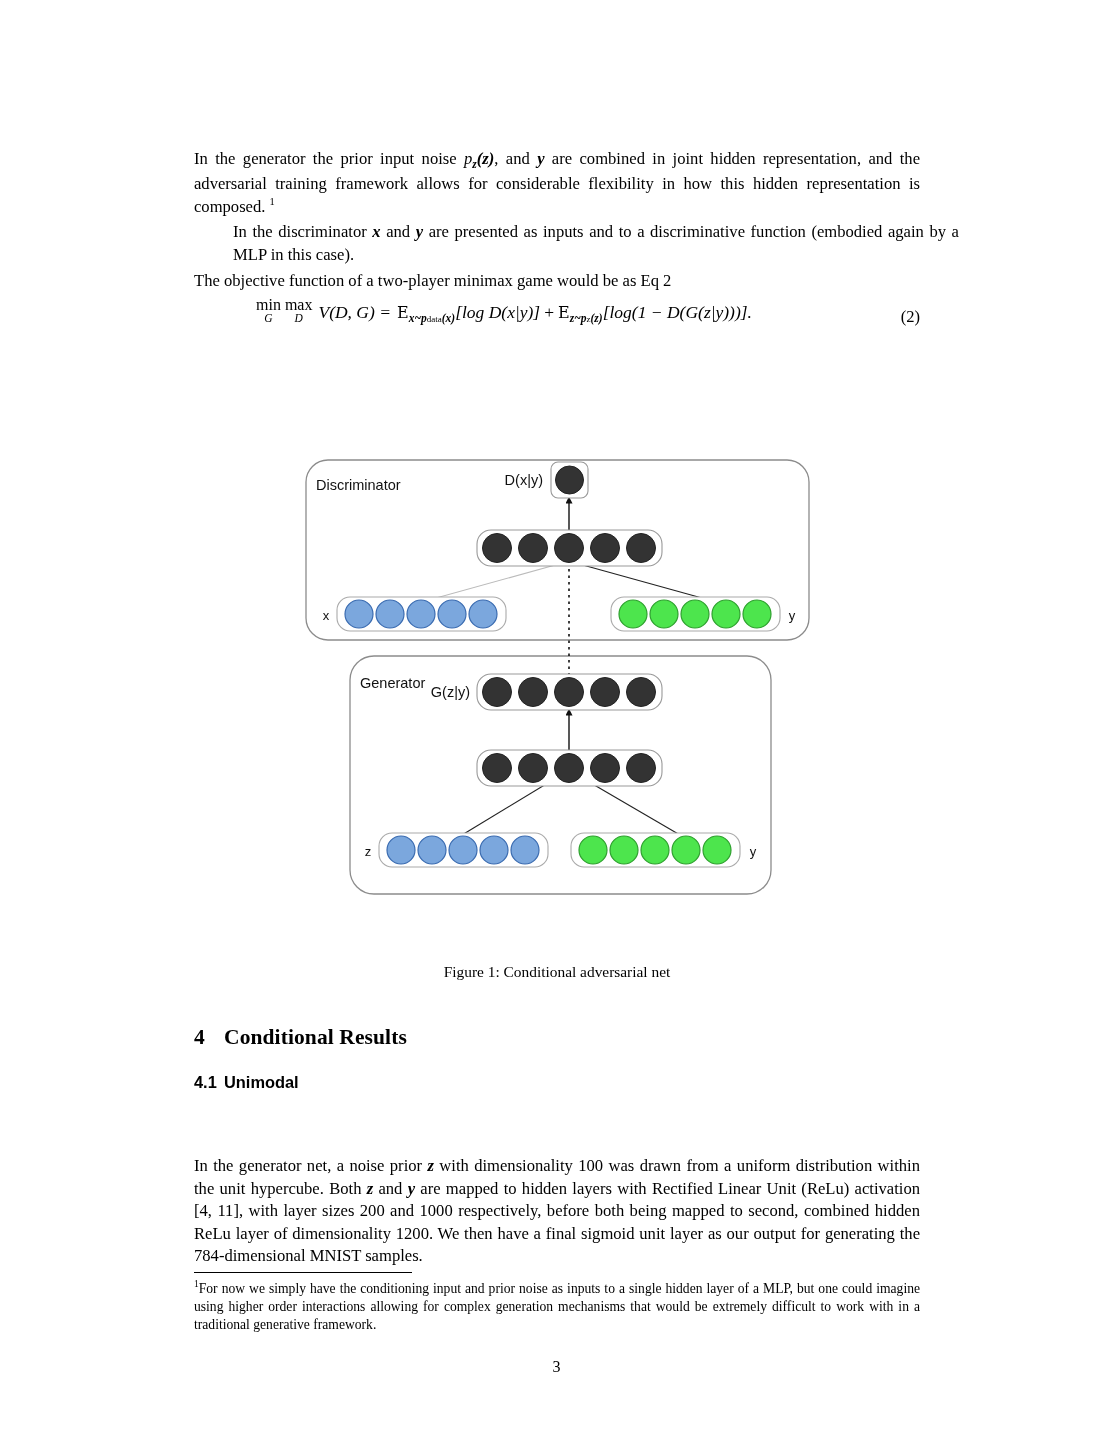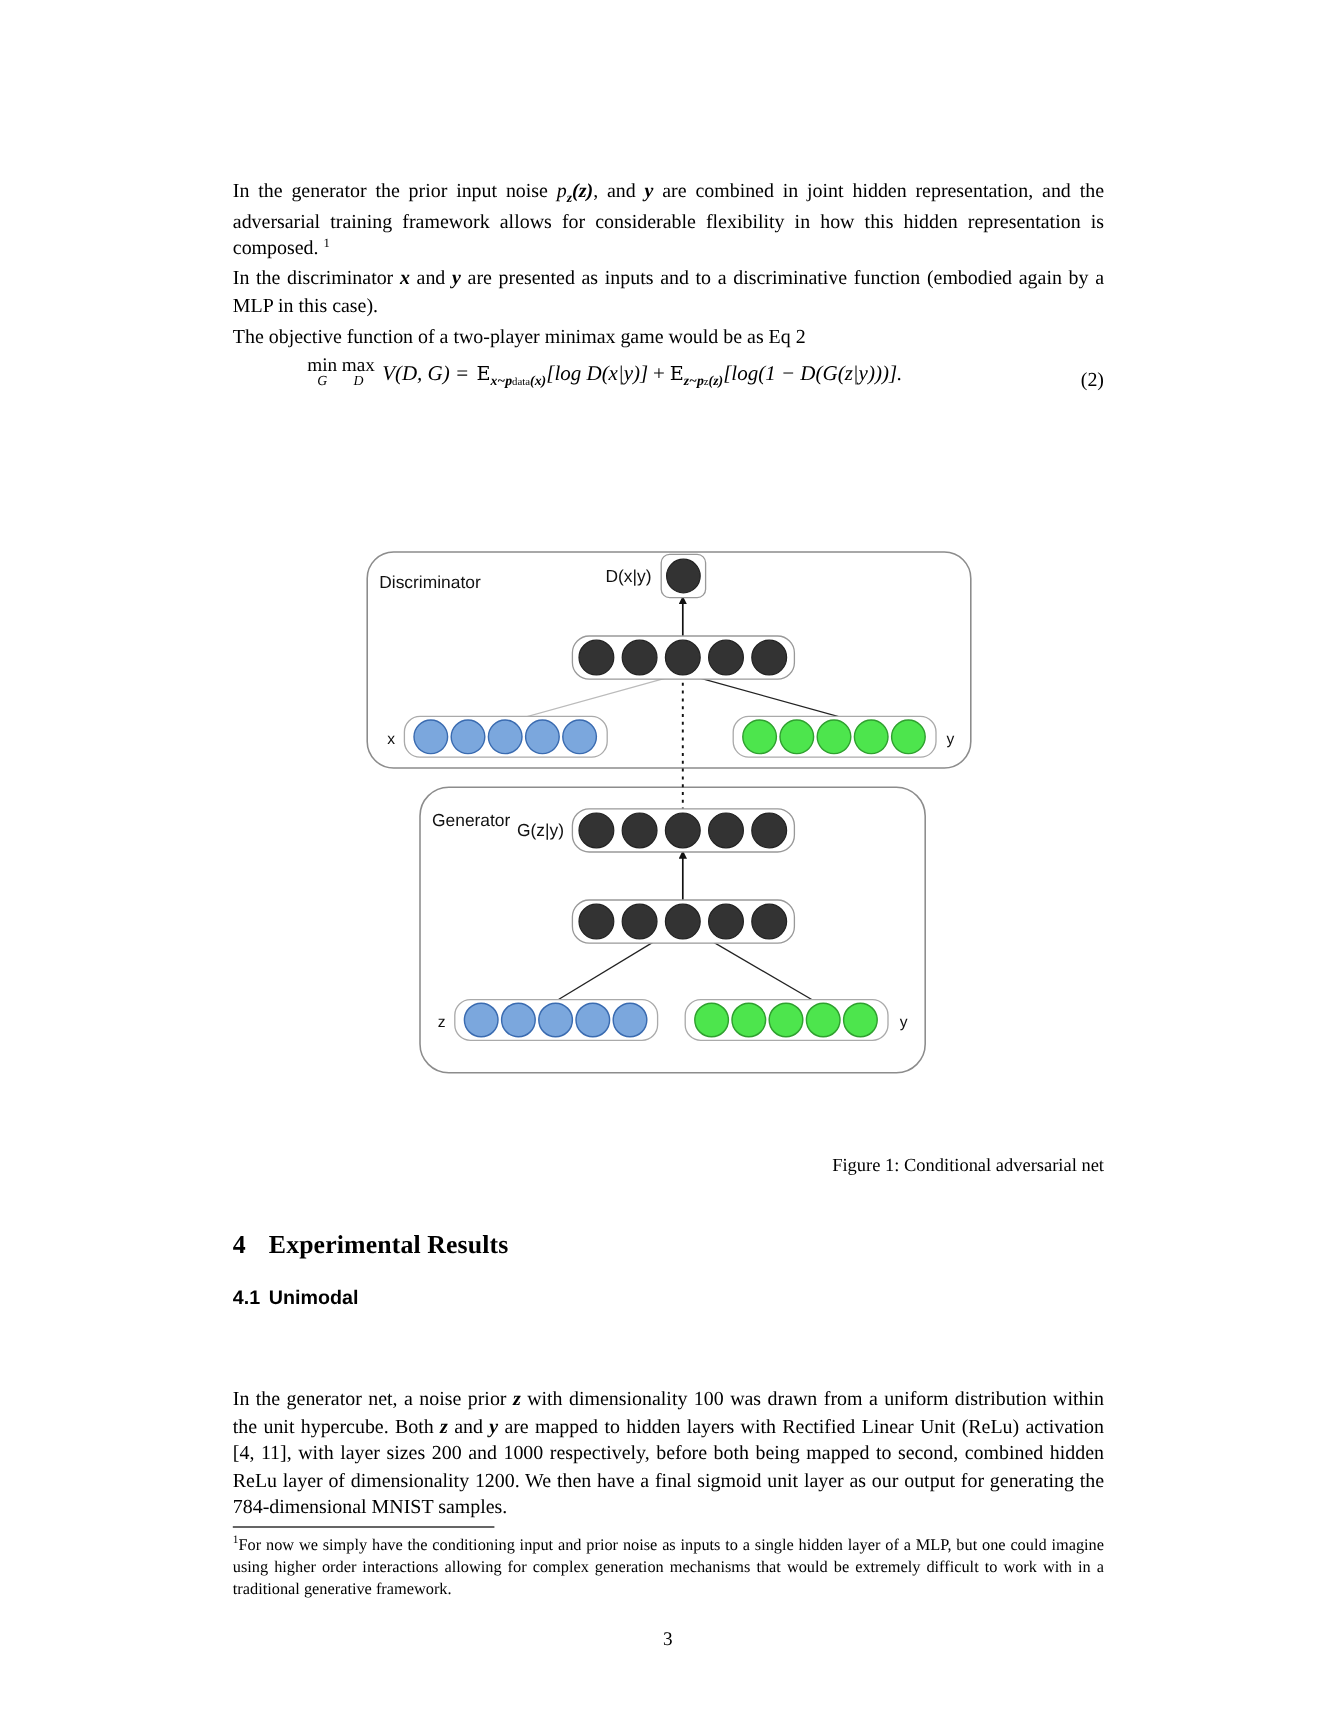--- a/index.html
+++ b/index.html
@@ -81,21 +81,21 @@
     left: 0;
     top: 440px;
     width: 1009px;
     height: 470px;
   }
   .fig-caption {
     position: absolute;
     left: 194px;
     top: 963px;
     width: 726px;
-    text-align: right;
+    text-align: center;
     font-size: 15.4px;
   }
 
   
   h2.sec {
     position: absolute;
     left: 194px;
     margin: 0;
     font-family: "Liberation Serif", serif;
     font-weight: bold;
@@ -147,21 +147,21 @@
 <body>
 
 <div class="page">
 
   <div class="col" style="top:148px;">
     <p class="body">
       <span>In the generator the prior input noise </span><span class="mathit"><span>p</span><span class="subsm bi">z</span><span class="bi">(z)</span></span><span>, and </span><span class="bi">y</span><span> are combined in joint hidden representation, and the adversarial training framework allows for considerable flexibility in how this hidden representation is composed. </span><sup class="fn">1</sup>
     </p>
   </div>
 
-  <div class="col" style="top:221px;">
+  <div class="col" style="top:221px;margin-left:39px;">
     <p class="body">
       <span>In the discriminator </span><span class="bi">x</span><span> and </span><span class="bi">y</span><span> are presented as inputs and to a discriminative function (embodied again by a MLP in this case).</span>
     </p>
   </div>
 
   <div class="col" style="top:270px;">
     <p class="body">The objective function of a two-player minimax game would be as Eq 2</p>
   </div>
 
   <div class="eqwrap">
@@ -266,21 +266,21 @@
       <text x="326" y="180" text-anchor="middle" font-family="Liberation Sans, sans-serif" font-size="13" fill="#111111">x</text>
       <text x="792" y="180" text-anchor="middle" font-family="Liberation Sans, sans-serif" font-size="13" fill="#111111">y</text>
       <text x="368" y="416" text-anchor="middle" font-family="Liberation Sans, sans-serif" font-size="13" fill="#111111">z</text>
       <text x="753" y="416" text-anchor="middle" font-family="Liberation Sans, sans-serif" font-size="13" fill="#111111">y</text>
     </svg>
   </div>
 
   <div class="fig-caption">Figure 1: Conditional adversarial net</div>
 
   <h2 class="sec" style="top:1025px;">
-    <span class="secnum">4</span><span>Experimental Results</span>
+    <span class="secnum">4</span><span>Conditional Results</span>
   </h2>
 
   <h3 class="subsec" style="top:1073px;">
     <span class="subsecnum">4.1</span><span>Unimodal</span>
   </h3>
 
 
   <div class="col" style="top:1155px;">
     <p class="body">
       <span>In the generator net, a noise prior </span><span class="bi">z</span><span> with dimensionality 100 was drawn from a uniform distribution within the unit hypercube.  Both </span><span class="bi">z</span><span> and </span><span class="bi">y</span><span> are mapped to hidden layers with Rectified Linear Unit (ReLu) activation [4, 11], with layer sizes 200 and 1000 respectively, before both being mapped to second, combined hidden ReLu layer of dimensionality 1200.  We then have a final sigmoid unit layer as our output for generating the 784-dimensional MNIST samples.</span>

